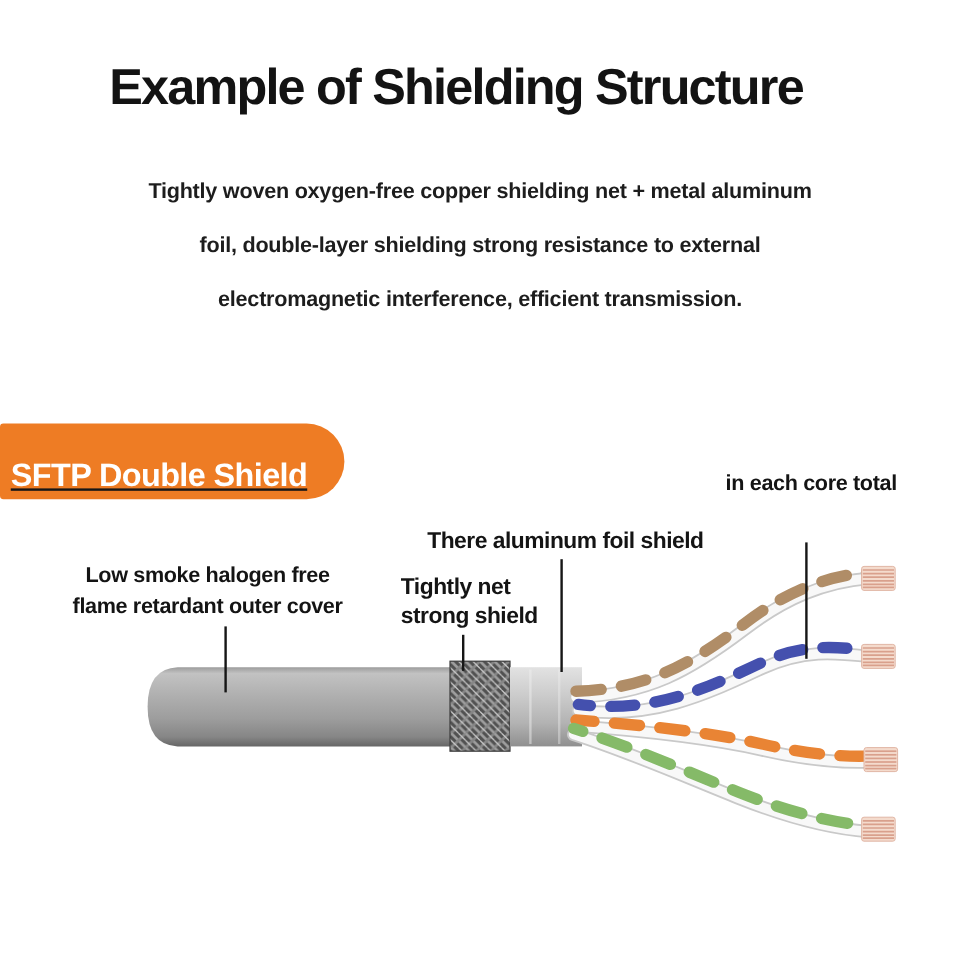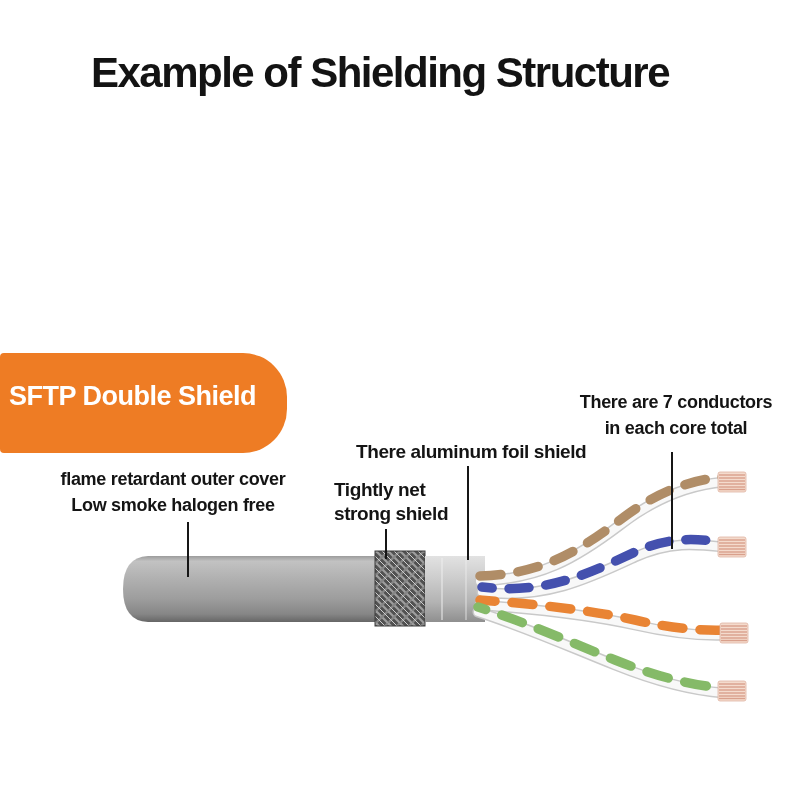--- a/index.html
+++ b/index.html
@@ -11,22 +11,22 @@
     position:absolute;left:0;top:49px;width:760px;text-align:center;
     font-size:42px;font-weight:700;letter-spacing:-1.5px;color:#131313;
   }
   .description{
     position:absolute;left:80px;top:137px;width:640px;text-align:center;
   }
   .description .desc-line{
     font-size:18px;font-weight:700;letter-spacing:-0.2px;line-height:45px;color:#1d1d1d;
   }
   .banner{
-    position:absolute;left:0;top:353px;width:287px;height:100px;
-    background:#ee7c24;border-radius:4px 44px 44px 4px;
+    position:absolute;left:0;top:353px;width:287px;height:63px;
+    background:#ee7c24;border-radius:4px 44px 44px 4px;text-decoration:underline;
   }
   .banner .banner-label{
     display:block;width:100%;height:100%;line-height:87px;text-align:center;
     padding-right:22px;box-sizing:border-box;
     color:#ffffff;font-size:27px;font-weight:700;letter-spacing:-0.5px;
   }
   .callout{position:absolute;font-weight:700;color:#141414;}
   .callout-conductors{left:552px;top:389px;width:248px;text-align:center;font-size:18px;line-height:26px;letter-spacing:-0.3px;}
   .callout-foil{left:356px;top:441px;width:240px;font-size:19px;letter-spacing:-0.4px;}
   .callout-braid{left:334px;top:478px;font-size:19px;line-height:24px;letter-spacing:-0.4px;}
@@ -38,20 +38,25 @@
   .line-conductors{left:671px;top:452px;height:97px;}
   .cable-svg{position:absolute;left:100px;top:455px;z-index:1;}
 </style>
 </head>
 <body>
 
 <div class="canvas">
 
   <div class="page-title">Example of Shielding Structure</div>
 
+  <div class="description">
+    <div class="desc-line">Tightly woven oxygen-free copper shielding net + metal aluminum</div>
+    <div class="desc-line">foil, double-layer shielding strong resistance to external</div>
+    <div class="desc-line">electromagnetic interference, efficient transmission.</div>
+  </div>
 
   <div class="banner">
     <span class="banner-label">SFTP Double Shield</span>
   </div>
 
   <svg class="cable-svg" width="700" height="260" viewBox="0 0 700 260" xmlns="http://www.w3.org/2000/svg">
     <defs>
       <linearGradient id="jacketGrad" x1="0" y1="0" x2="0" y2="1">
         <stop offset="0" stop-color="#9c9c9c"></stop>
         <stop offset="0.08" stop-color="#c2c2c2"></stop>
@@ -146,34 +151,33 @@
           <line x1="1" y1="6" x2="27" y2="6"></line>
         <line x1="1" y1="9" x2="27" y2="9"></line>
           <line x1="1" y1="12" x2="27" y2="12"></line>
         <line x1="1" y1="15" x2="27" y2="15"></line>
           <line x1="1" y1="17.5" x2="27" y2="17.5"></line>
       </g>
     </g>
   </svg>
 
   <div class="callout callout-conductors">
-    <div>There are 7 conductors</div>
     <div>in each core total</div>
   </div>
 
   <div class="callout callout-foil">There aluminum foil shield</div>
 
   <div class="callout callout-braid">
     <div>Tightly net</div>
     <div>strong shield</div>
   </div>
 
   <div class="callout callout-jacket">
+    <div>Low smoke halogen free</div>
     <div>flame retardant outer cover</div>
-    <div>Low smoke halogen free</div>
   </div>
 
   <div class="pointer-line line-jacket"></div>
   <div class="pointer-line line-braid"></div>
   <div class="pointer-line line-foil"></div>
   <div class="pointer-line line-conductors"></div>
 
 </div>
 
 </body></html>

